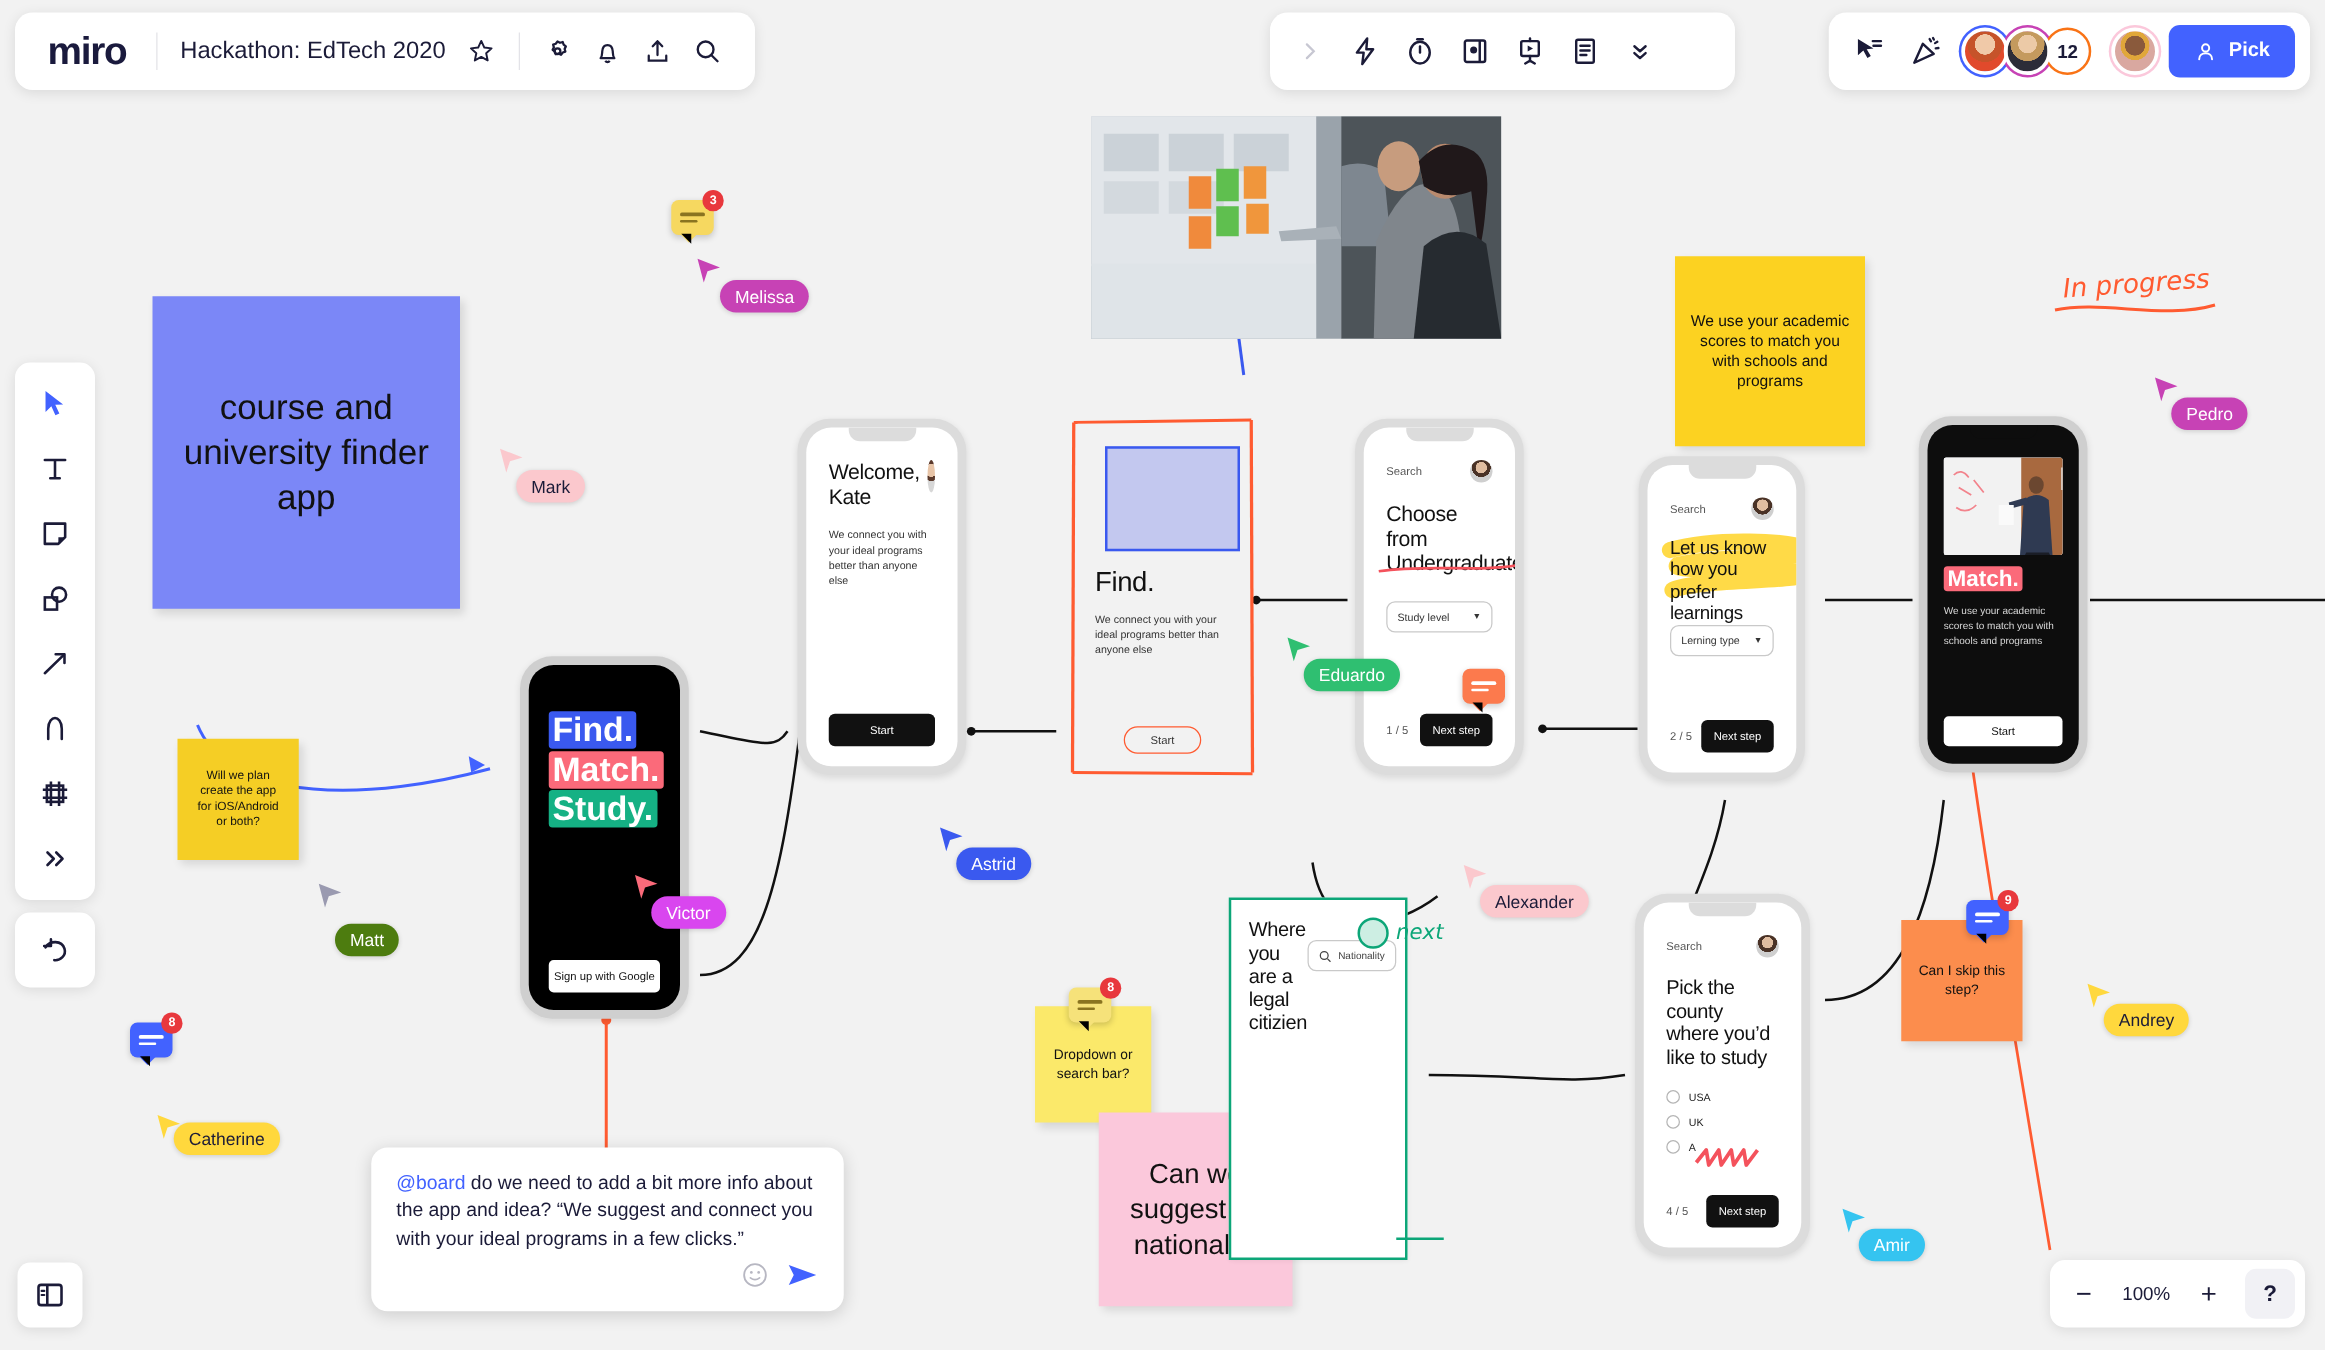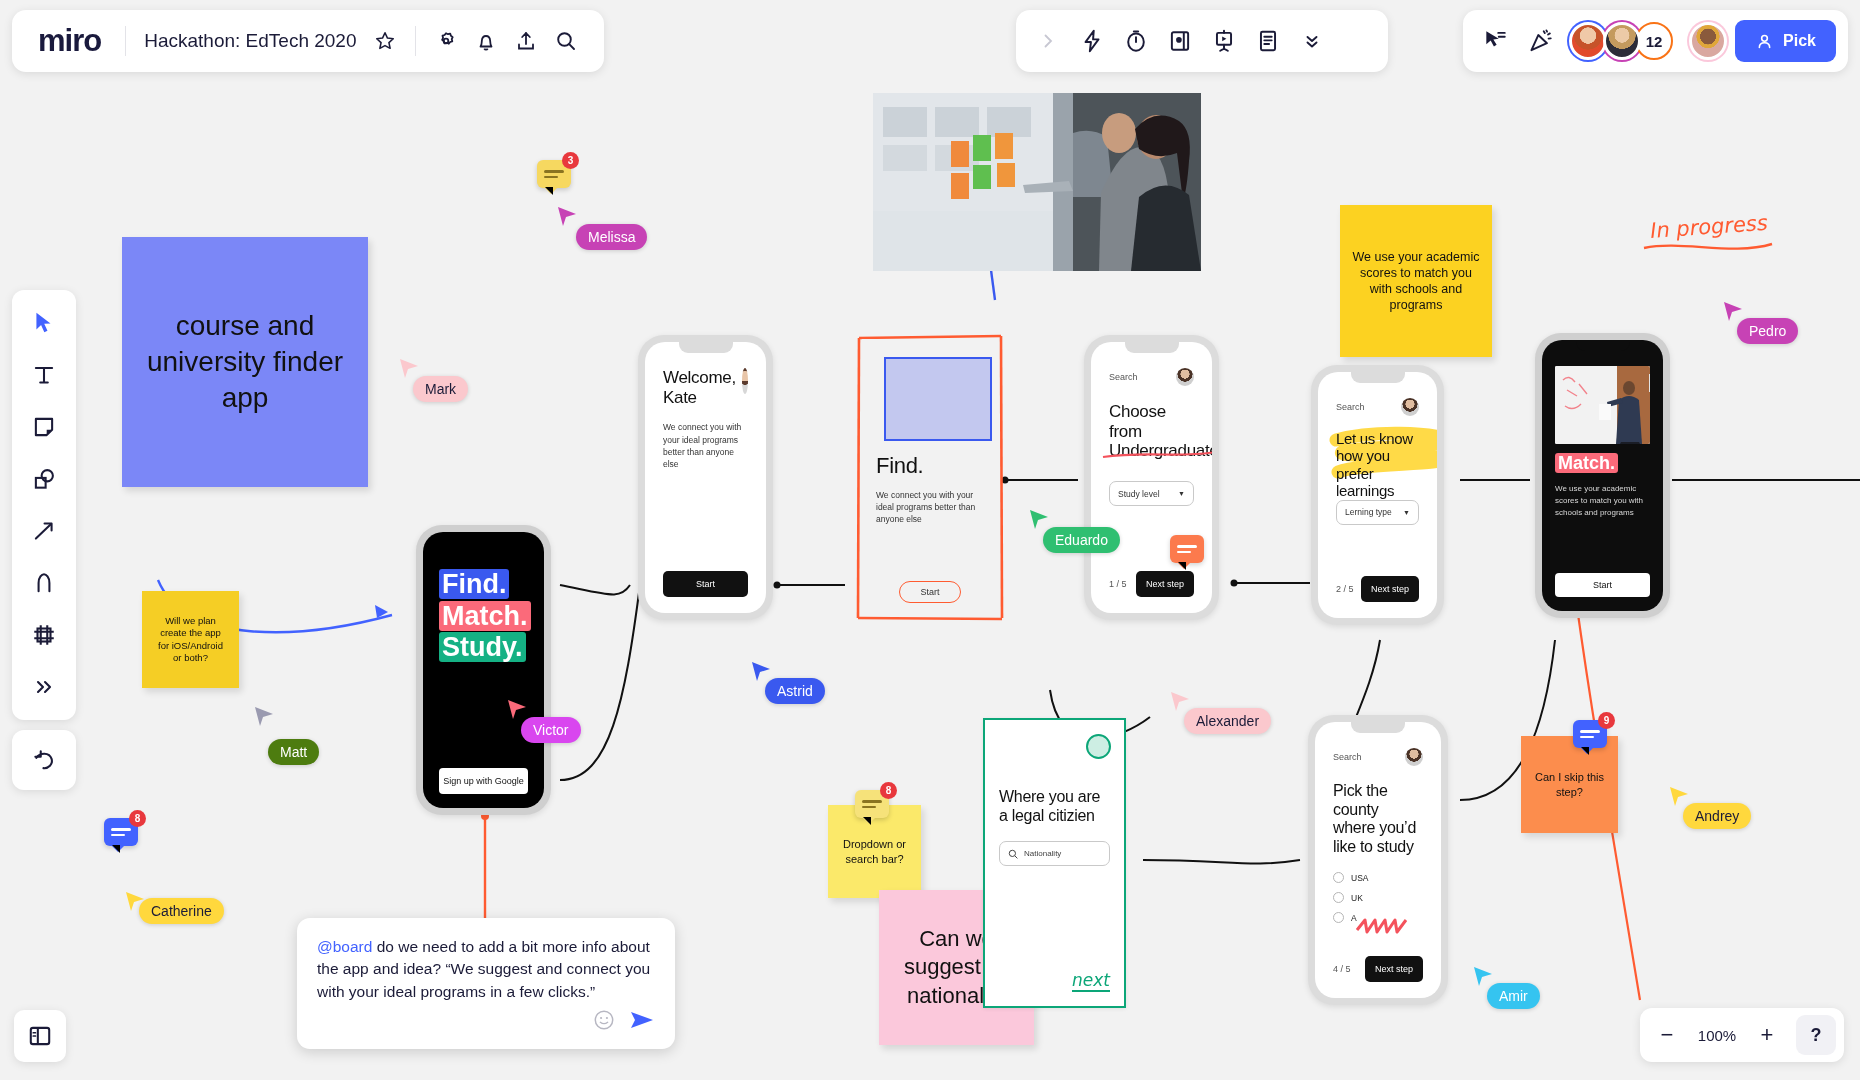--- a/index.html
+++ b/index.html
@@ -368,21 +368,21 @@
         </div>
         <div style="font-size:8px; color:#d9d9d9; line-height:1.5; margin-top:9px;">We use your academic scores to match you with schools and programs</div>
         <div style="flex:1"></div>
         <div style="background:#fff; color:#111; border-radius:4px; height:24px; display:flex;
                     align-items:center; justify-content:center; font-size:9px;">Start</div>
       </div>
     </div>
   </div>
 
   <div class="frame-teal" style="left:983px; top:718px; width:143px; height:290px;">
-    <div style="padding:16px 14px 14px; height:100%; display:flex; flex-direction:column; position:relative;">
+    <div style="padding:16px 14px 14px; height:100%; display:flex; position:relative;">
       <div style="position:absolute; right:13px; top:14px; width:25px; height:25px; border-radius:50%;
                   background:#cdeee3; border:2px solid #0ca678;"></div>
       <div style="height:52px;"></div>
       <div class="sc-title" style="font-size:16px;">Where you are a legal citizien</div>
       <div style="margin-top:16px; border:1px solid #c9c9c9; border-radius:7px; height:25px;
                   display:flex; align-items:center; gap:6px; padding:0 8px;">
         <svg width="10" height="10" viewBox="0 0 16 16">
           <circle cx="7" cy="7" r="5" stroke="#444" stroke-width="1.6" fill="none"></circle>
           <path d="M11 11 L15 15" stroke="#444" stroke-width="1.6"></path>
         </svg>

